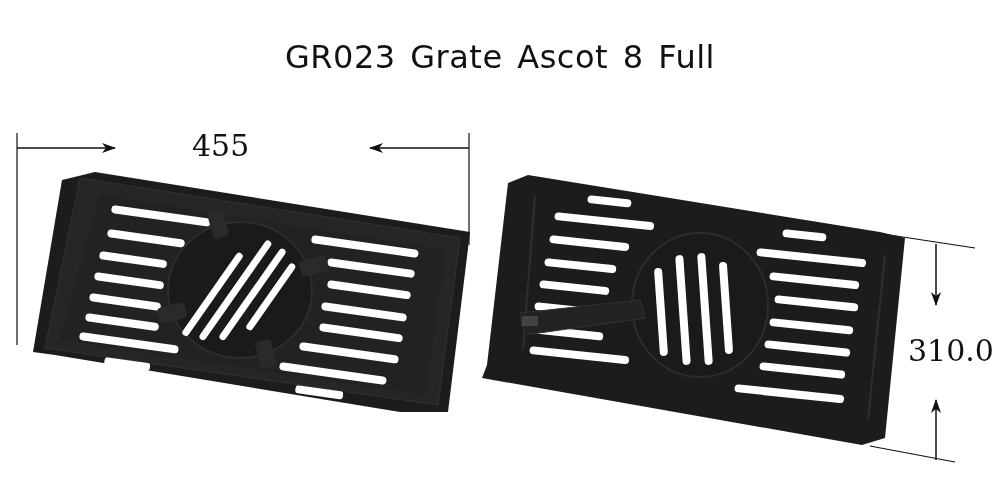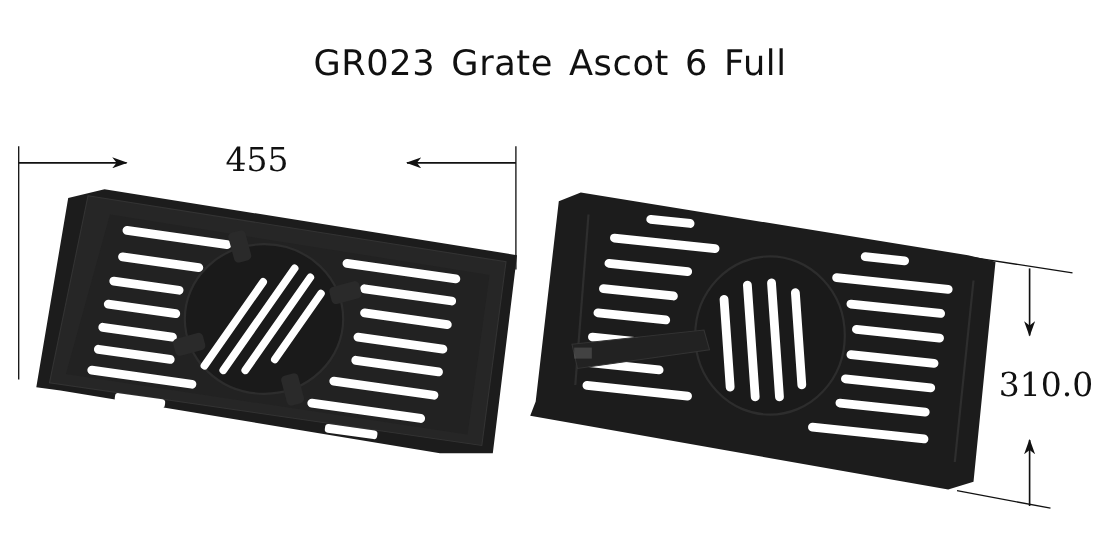--- a/index.html
+++ b/index.html
@@ -5,28 +5,28 @@
   html, body { margin: 0; padding: 0; background: #ffffff; }
   body { width: 1000px; height: 500px; position: relative; overflow: hidden; }
   .title {
     position: absolute; left: 0; top: 38px; width: 1000px; text-align: center;
     font-family: "DejaVu Sans", sans-serif; font-size: 32px; color: #111111;
     letter-spacing: 0.5px; word-spacing: 4px;
   }
   .dim-label {
     position: absolute; font-family: "DejaVu Serif", serif; font-size: 30px; color: #111;
   }
-  #dim-width-label { left: 205px; top: 128px; text-align: right; }
+  #dim-width-label { left: 192px; top: 128px; text-align: right; }
   #dim-height-label { left: 908px; top: 333px; }
   svg.canvas { position: absolute; left: 0; top: 0; }
 </style>
 </head>
 <body>
 
-<div class="title">GR023  Grate Ascot 6 Full</div>
+<div class="title">GR023  Grate Ascot 8 Full</div>
 <div class="dim-label" id="dim-width-label">455</div>
 <div class="dim-label" id="dim-height-label">310.0</div>
 
 <svg class="canvas" width="1000" height="500" viewBox="0 0 1000 500">
   <defs>
     <marker id="arrow" markerWidth="14" markerHeight="10" refX="13" refY="5" orient="auto" markerUnits="userSpaceOnUse">
       <path d="M0,0 L14,5 L0,10 L4,5 Z" fill="#111"></path>
     </marker>
   </defs>
 

